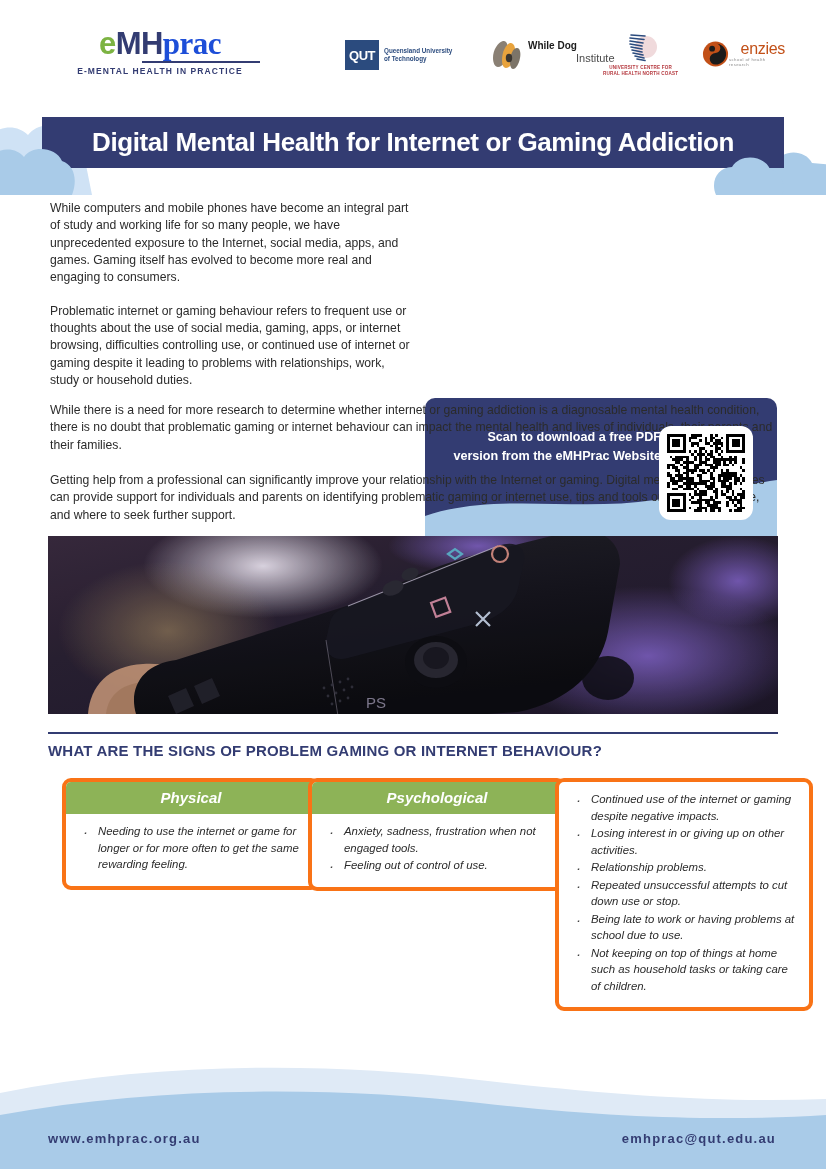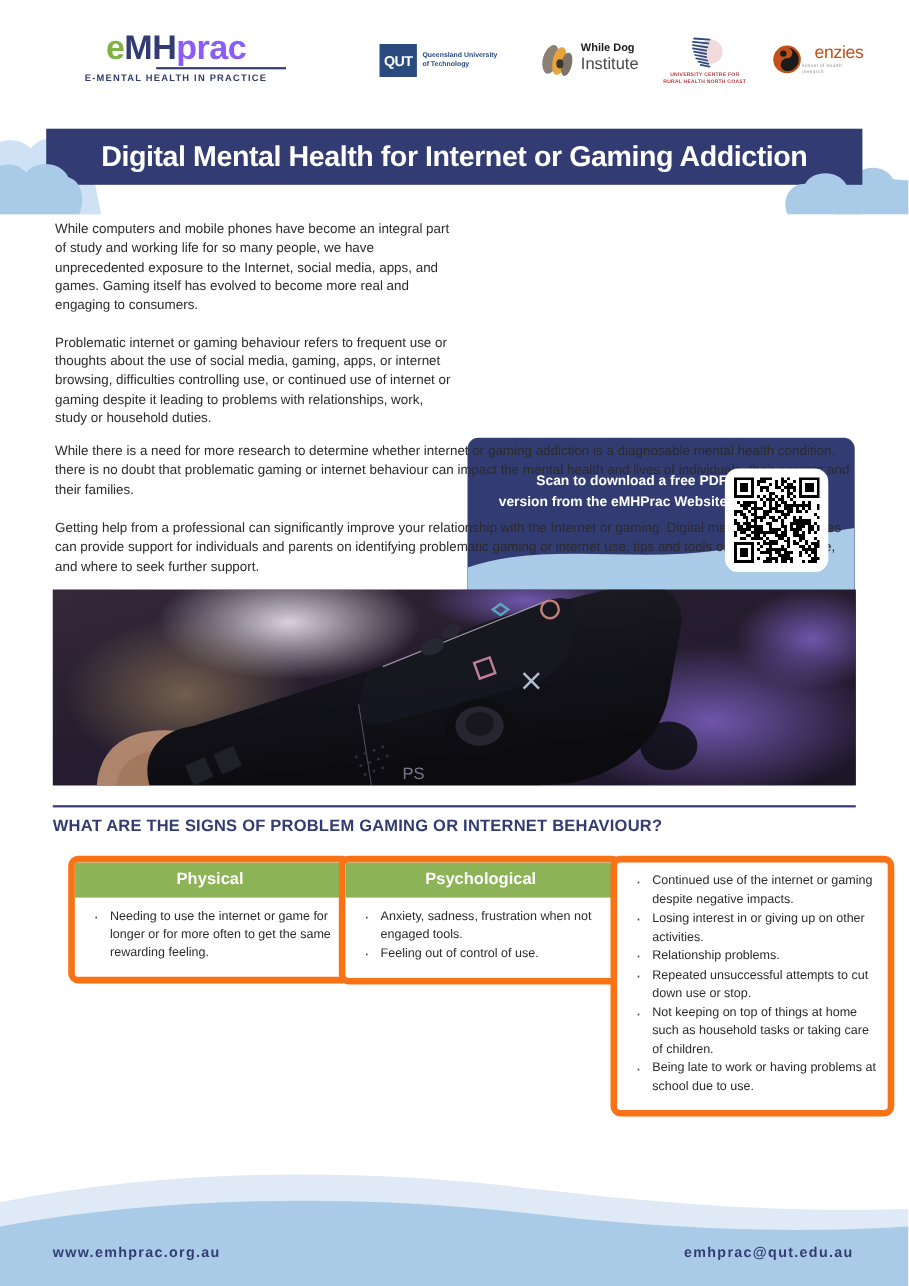--- a/index.html
+++ b/index.html
@@ -32,21 +32,21 @@
   }
   .logo-wordmark {
     font-size: 31px;
     font-weight: bold;
     letter-spacing: -0.5px;
     line-height: 1;
     white-space: nowrap;
   }
   .lw-e { color: #7cb342; }
   .lw-mh { color: #333c72; }
-  .lw-prac { color: #8b5cf6; }
+  .lw-prac { color: #1d4ed8; font-family: Liberation Serif, serif; }
   .logo-rule {
     height: 2px;
     background: #333c72;
     width: 118px;
     margin: 2px 0 3px auto;
   }
   .logo-tag {
     font-size: 8.5px;
     font-weight: bold;
     letter-spacing: 1.1px;
@@ -85,21 +85,21 @@
     line-height: 1.35;
   }
   .bd-paw {
     width: 34px; height: 30px;
     position: relative;
   }
   .bd-text {
     line-height: 1.2;
   }
   .bd-title { font-size: 10px; font-weight: bold; color: #1b1b1b; }
-  .bd-sub { font-size: 15px; color: #4a4a4a; }
+  .bd-sub { font-size: 11px; color: #4a4a4a; margin-left: 48px; }
   .ucrh-text {
     font-size: 4.6px;
     font-weight: bold;
     color: #b5393f;
     text-align: center;
     line-height: 1.4;
     letter-spacing: 0.2px;
   }
   .menzies-text {
     line-height: 1.1;
@@ -254,25 +254,26 @@
   
   .cards {
     position: absolute;
     left: 0;
     top: 778px;
     width: 826px;
   }
   .card {
     position: absolute;
     width: 258px;
-    border: 6px solid #f97316;
+    border: 4px solid #f97316;
     border-radius: 9px;
     background: #ffffff;
     overflow: hidden;
     box-sizing: border-box;
+    font-style: italic;
   }
   .card-1 { left: 62px; }
   .card-2 { left: 308px; }
   .card-3 { left: 555px; }
   .card-head {
     background: #8db357;
     color: #ffffff;
     font-size: 15px;
     font-weight: bold;
     text-align: center;
@@ -563,22 +564,22 @@
     </div>
   </div>
 
   <div class="card card-3">
     <div class="card-body">
       <ul class="bullets">
         <li>Continued use of the internet or gaming despite negative impacts.</li>
         <li>Losing interest in or giving up on other activities.</li>
         <li>Relationship problems.</li>
         <li>Repeated unsuccessful attempts to cut down use or stop.</li>
+        <li>Being late to work or having problems at school due to use.</li>
         <li>Not keeping on top of things at home such as household tasks or taking care of children.</li>
-        <li>Being late to work or having problems at school due to use.</li>
       </ul>
     </div>
   </div>
 
 </div>
 
 <div class="footer">
   <svg width="826" height="110" viewBox="0 0 826 110" preserveAspectRatio="none">
     <path d="M0 34 C160 2, 330 4, 470 20 C610 36, 720 44, 826 40 L826 110 L0 110 Z" fill="#dfeaf6"></path>
     <path d="M0 56 C160 26, 340 28, 480 44 C620 60, 730 62, 826 56 L826 110 L0 110 Z" fill="#a9cbe8"></path>

